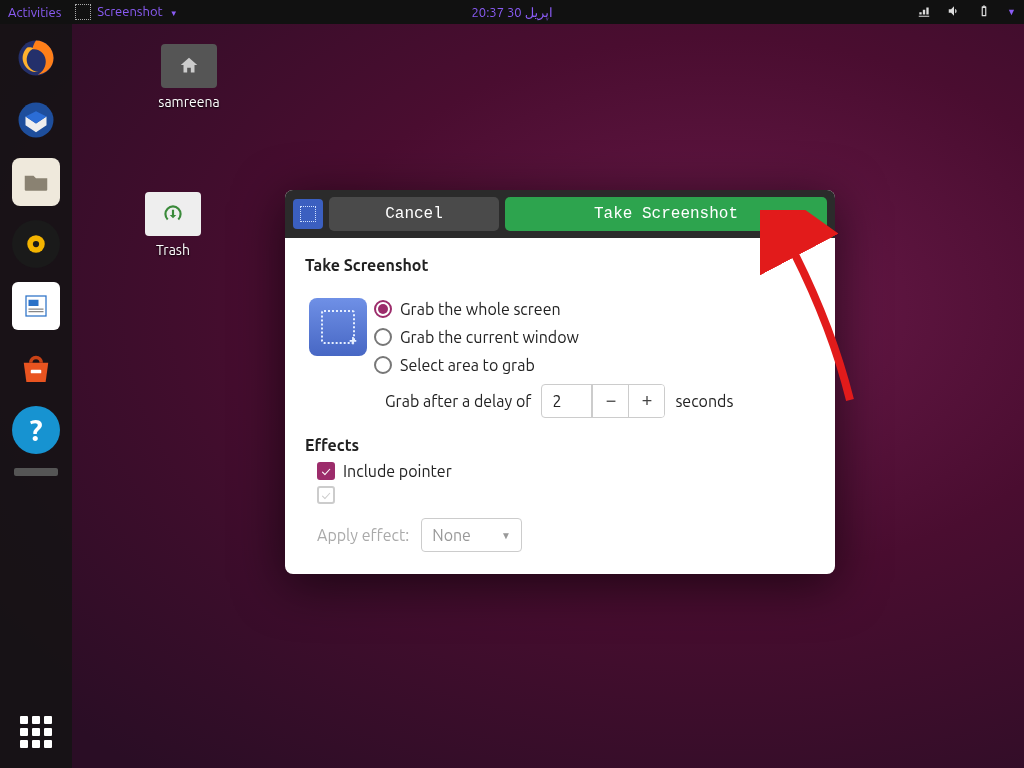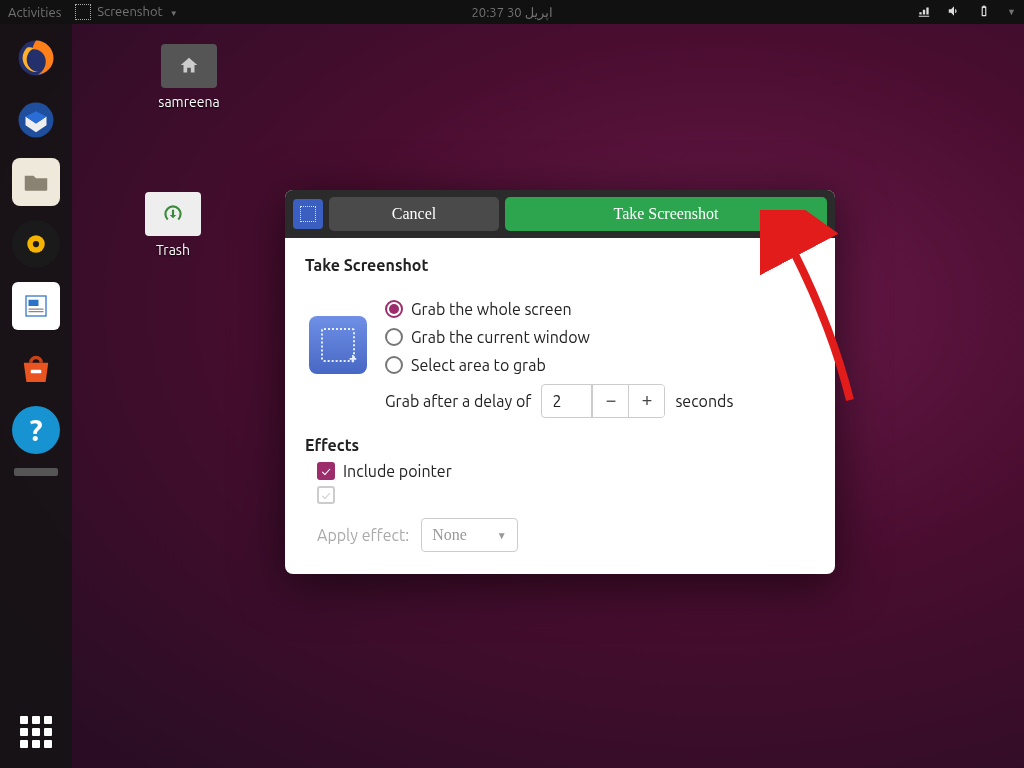--- a/index.html
+++ b/index.html
@@ -5,21 +5,21 @@
   * { box-sizing: border-box; margin: 0; padding: 0; }
   body {
     width: 1024px; height: 768px; overflow: hidden;
     font-family: Ubuntu, "Segoe UI", sans-serif;
     background: radial-gradient(ellipse 900px 600px at 70% 40%, #6a1a4a 0%, #4a0d30 45%, #2a0d25 100%);
     position: relative; color: #f4f4f4;
   }
   
   .topbar {
     position: absolute; top:0; left:0; right:0; height:24px;
-    background:#111; display:flex; align-items:center; color:#737373;
+    background:#111; display:flex; align-items:center; color:#8b5cf6;
     font-size:13px; padding:0 8px; z-index:100;
   }
   .topbar .left, .topbar .right, .topbar .center { display:flex; align-items:center; gap:14px; }
   .topbar .center { position:absolute; left:50%; transform:translateX(-50%); }
   .topbar .right { margin-left:auto; gap:16px; }
   .topbar .caret::after { content:"▼"; font-size:8px; padding-left:4px; }
   .topbar svg { width:14px; height:14px; fill:#ddd; }
   .topbar .screenshot-ico { width:16px;height:16px;border:1px dotted #aaa; display:inline-block; vertical-align:middle; margin-right:3px; }
 
   
@@ -59,28 +59,28 @@
     background:#2b2b2b; height:48px; display:flex; align-items:center;
     padding:6px 8px; gap:6px;
   }
   .dialog .titlebar .app-ico {
     width:30px;height:30px;border-radius:4px;background:#3b5fc0;
     display:flex;align-items:center;justify-content:center;
   }
   .dialog .titlebar .app-ico span{display:block;width:16px;height:16px;border:1px dotted #cfe0ff;}
   .dialog .titlebar button {
     height:34px; border:none; border-radius:5px; font-size:16px; color:#fff;
-    cursor:pointer; font-family:Liberation Serif, serif;
+    cursor:pointer; font-family:Liberation Mono, monospace;
   }
   .dialog .titlebar .cancel { background:#4a4a4a; width:170px; }
   .dialog .titlebar .take   { background:#2da44e; flex:1; margin-left:auto; }
 
   .dialog .body { padding:14px 20px 22px; font-size:16px; }
   .section-title { font-weight:700; margin:4px 0 8px; }
-  .row-grab { display:flex; gap:18px; align-items:flex-end;margin-top:24px; }
+  .row-grab { display:flex; gap:7px; align-items:flex-start;margin-top:24px; }
   .grab-thumb {
     width:58px;height:58px;border-radius:8px;
     background:linear-gradient(#6f90e6,#4767c4);
     display:flex;align-items:center;justify-content:center; margin-left:4px;
   }
   .grab-thumb .inner { width:34px;height:34px;border:2px dotted #e6efff;border-radius:3px; position:relative;}
   .grab-thumb .inner::after{content:"+";position:absolute;right:-4px;bottom:-6px;color:#e6efff;font-size:14px;font-weight:700;}
   .radios { display:flex; flex-direction:column; gap:10px; padding-top:2px;}
   .radio-row,.check-row{display:flex;align-items:center;gap:8px;}
   .radio-dot{width:18px;height:18px;border-radius:50%;border:2px solid #777;display:inline-flex;align-items:center;justify-content:center;}
@@ -90,21 +90,21 @@
   .spin{border:1px solid #ccc;border-radius:4px;display:flex;align-items:center;height:34px;overflow:hidden;}
   .spin .val{width:50px;text-align:left;padding:0 10px;border-right:1px solid #ccc;height:100%;display:flex;align-items:center;}
   .spin button{width:36px;height:100%;background:#fff;border:none;border-left:1px solid #ccc;font-size:18px;color:#444;cursor:pointer;}
   .checkbox{width:18px;height:18px;border:2px solid #888;border-radius:3px;display:inline-flex;align-items:center;justify-content:center;font-size:13px;line-height:1;}
   .checkbox.checked{background:#9c2c6b;border-color:#9c2c6b;color:#fff;}
   .muted{color:#aaa;}
   .checkbox.muted{border-color:#ccc;color:#ccc;}
   .effects{margin-top:18px;}
   .effects .check-row{margin:6px 0 6px 12px;}
   .apply-row{display:flex;align-items:center;gap:12px;margin:14px 0 0 12px;}
-  .dropdown{border:1px solid #ccc;border-radius:4px;height:34px;display:flex;align-items:center;padding:0 10px;gap:30px;color:#999;font-family:Liberation Serif, serif;}
+  .dropdown{border:1px solid #ccc;border-radius:4px;height:34px;display:flex;align-items:center;padding:0 10px;gap:30px;color:#999;}
   .dropdown .dd-caret{font-size:10px;}
 
   
   .arrow{position:absolute;pointer-events:none;z-index:200;}
 </style>
 </head>
 <body>
 
 <div class="topbar">
   <div class="left">

